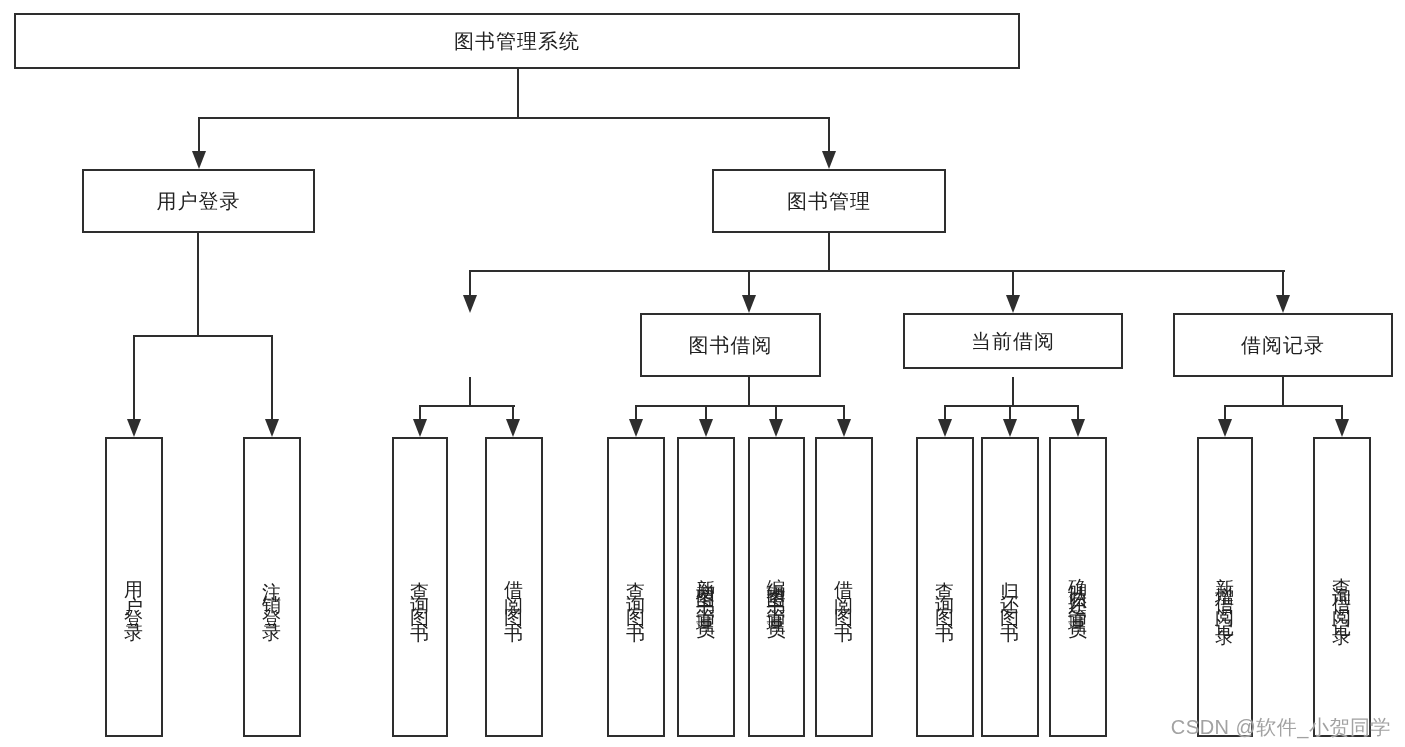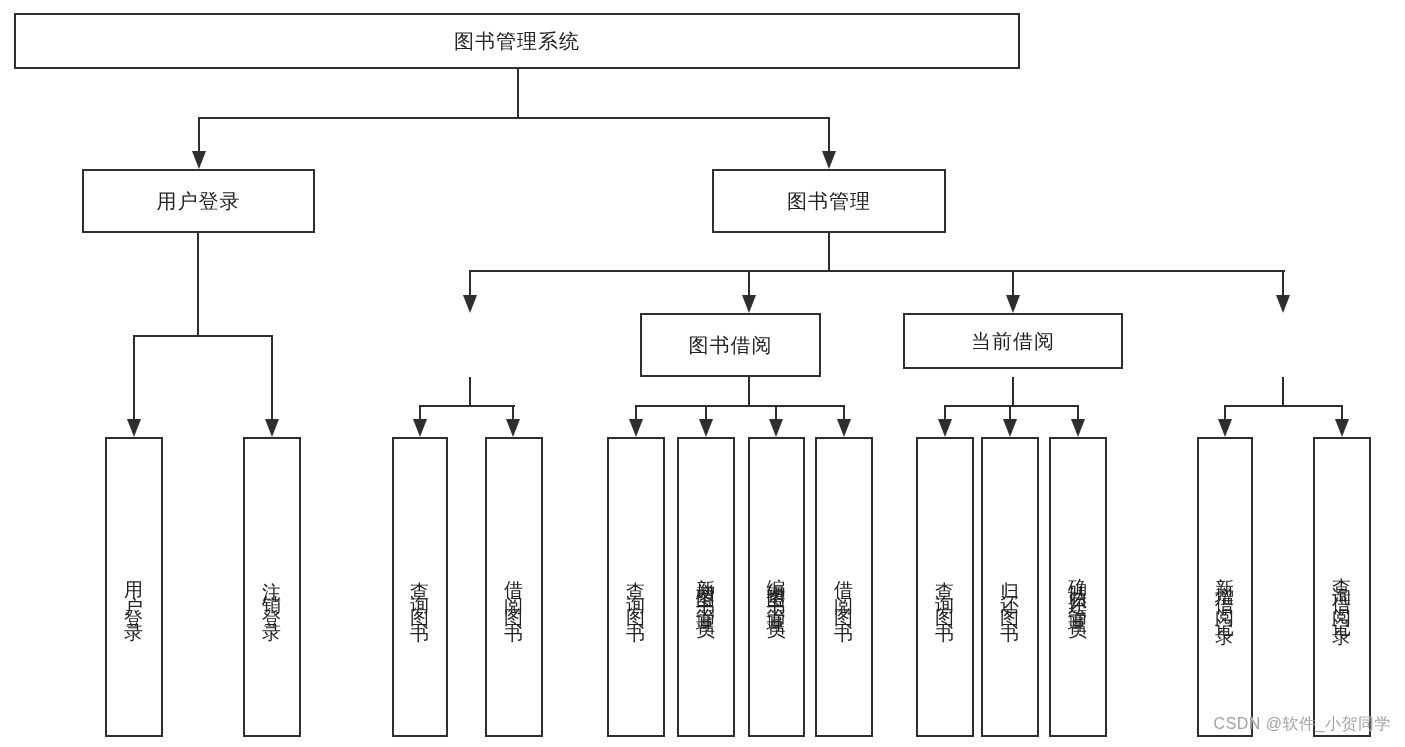--- a/index.html
+++ b/index.html
@@ -53,21 +53,21 @@
     width: 0; height: 0;
     border-left: 7px solid transparent;
     border-right: 7px solid transparent;
     border-top: 18px solid #2e2e2e;
     z-index: 1;
   }
   #watermark {
     position: absolute;
     top: 714px;
     right: 14px;
-    font-size: 16px;
+    font-size: 20px;
     color: #a2a2a2;
     letter-spacing: 0.5px;
     text-shadow: 0 0 2px #ffffff;
     z-index: 5;
     white-space: nowrap;
   }
 </style>
 </head>
 <body>
 
@@ -82,20 +82,23 @@
   </div>
   <div class="node" style="left:712px; top:169px; width:234px; height:64px;">
     <span class="hlabel">图书管理</span>
   </div>
 
   <div class="node" style="left:640px; top:313px; width:181px; height:64px;">
     <span class="hlabel">图书借阅</span>
   </div>
   <div class="node" style="left:903px; top:313px; width:220px; height:56px;">
     <span class="hlabel">当前借阅</span>
+  </div>
+  <div class="node" style="left:1173px; top:313px; width:220px; height:64px;">
+    <span class="hlabel">借阅记录</span>
   </div>
 
   <div class="leaf" style="left:105px; width:58px;">
     <span class="vtext" style="letter-spacing: 14px; margin-bottom: -14px;">用户登录</span>
   </div>
   <div class="leaf" style="left:243px; width:58px;">
     <span class="vtext" style="letter-spacing: 14px; margin-bottom: -14px;">注销登录</span>
   </div>
   <div class="leaf" style="left:392px; width:56px;">
     <span class="vtext" style="letter-spacing: 14px; margin-bottom: -14px;">查询图书</span>

